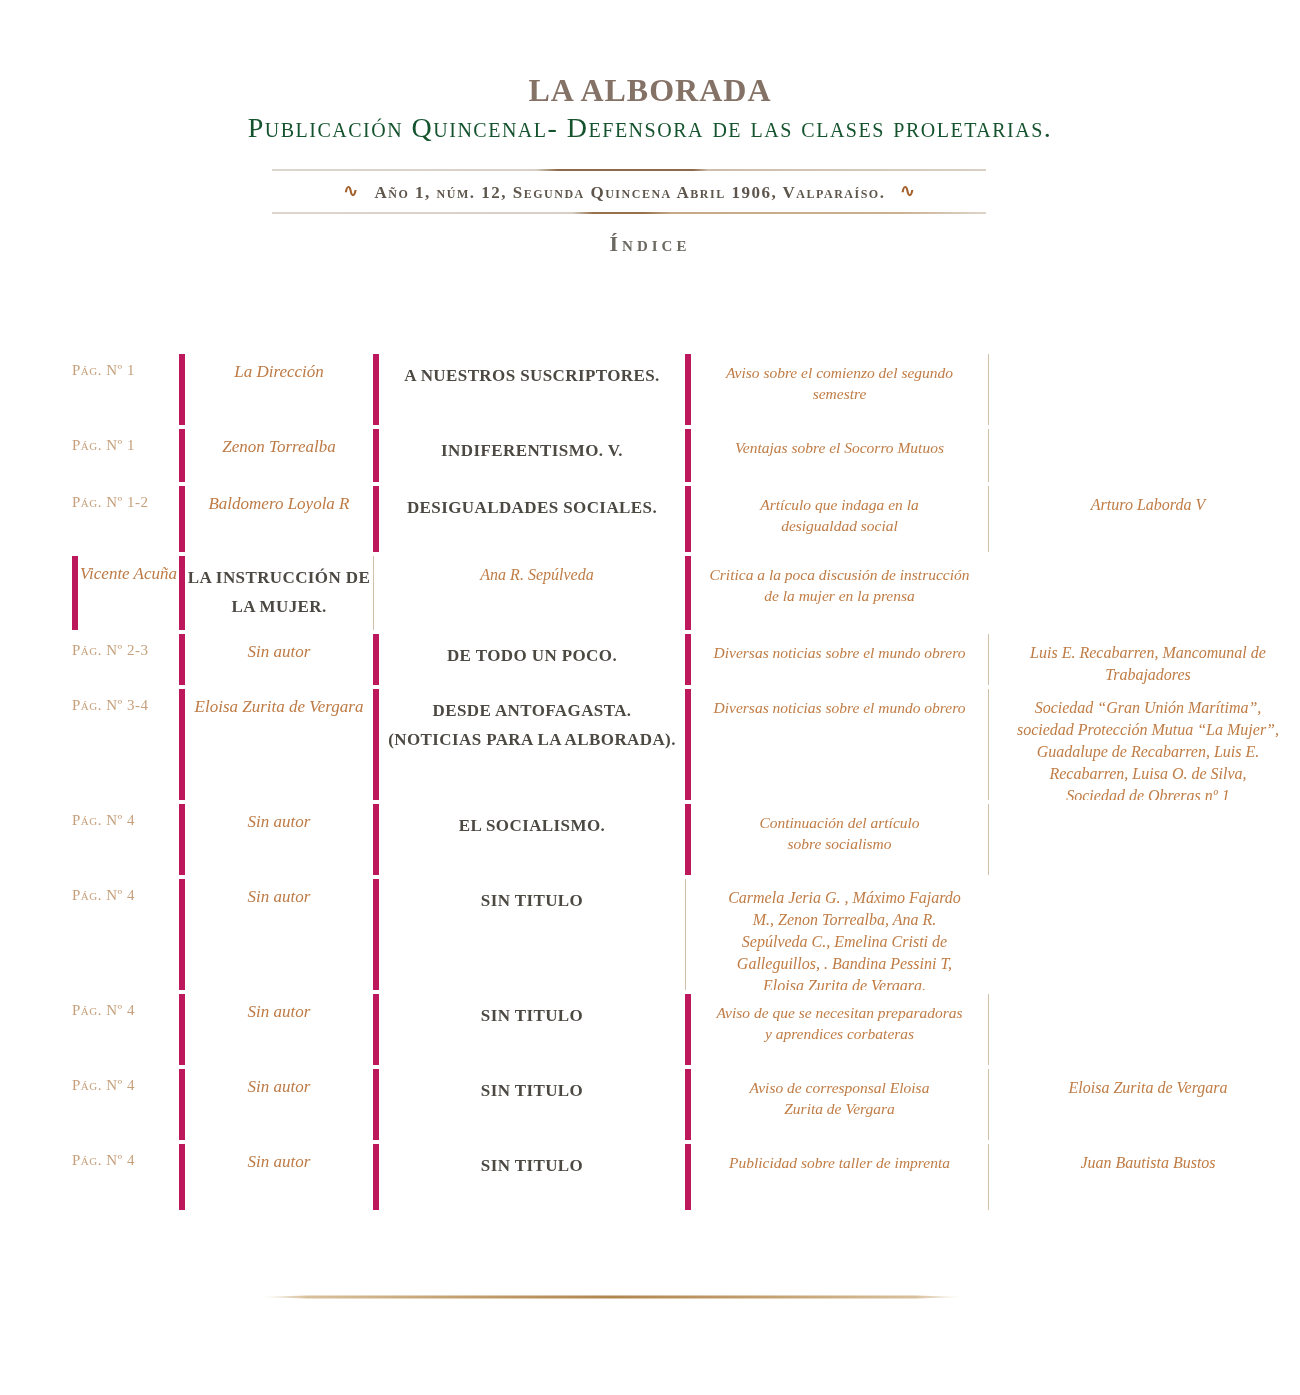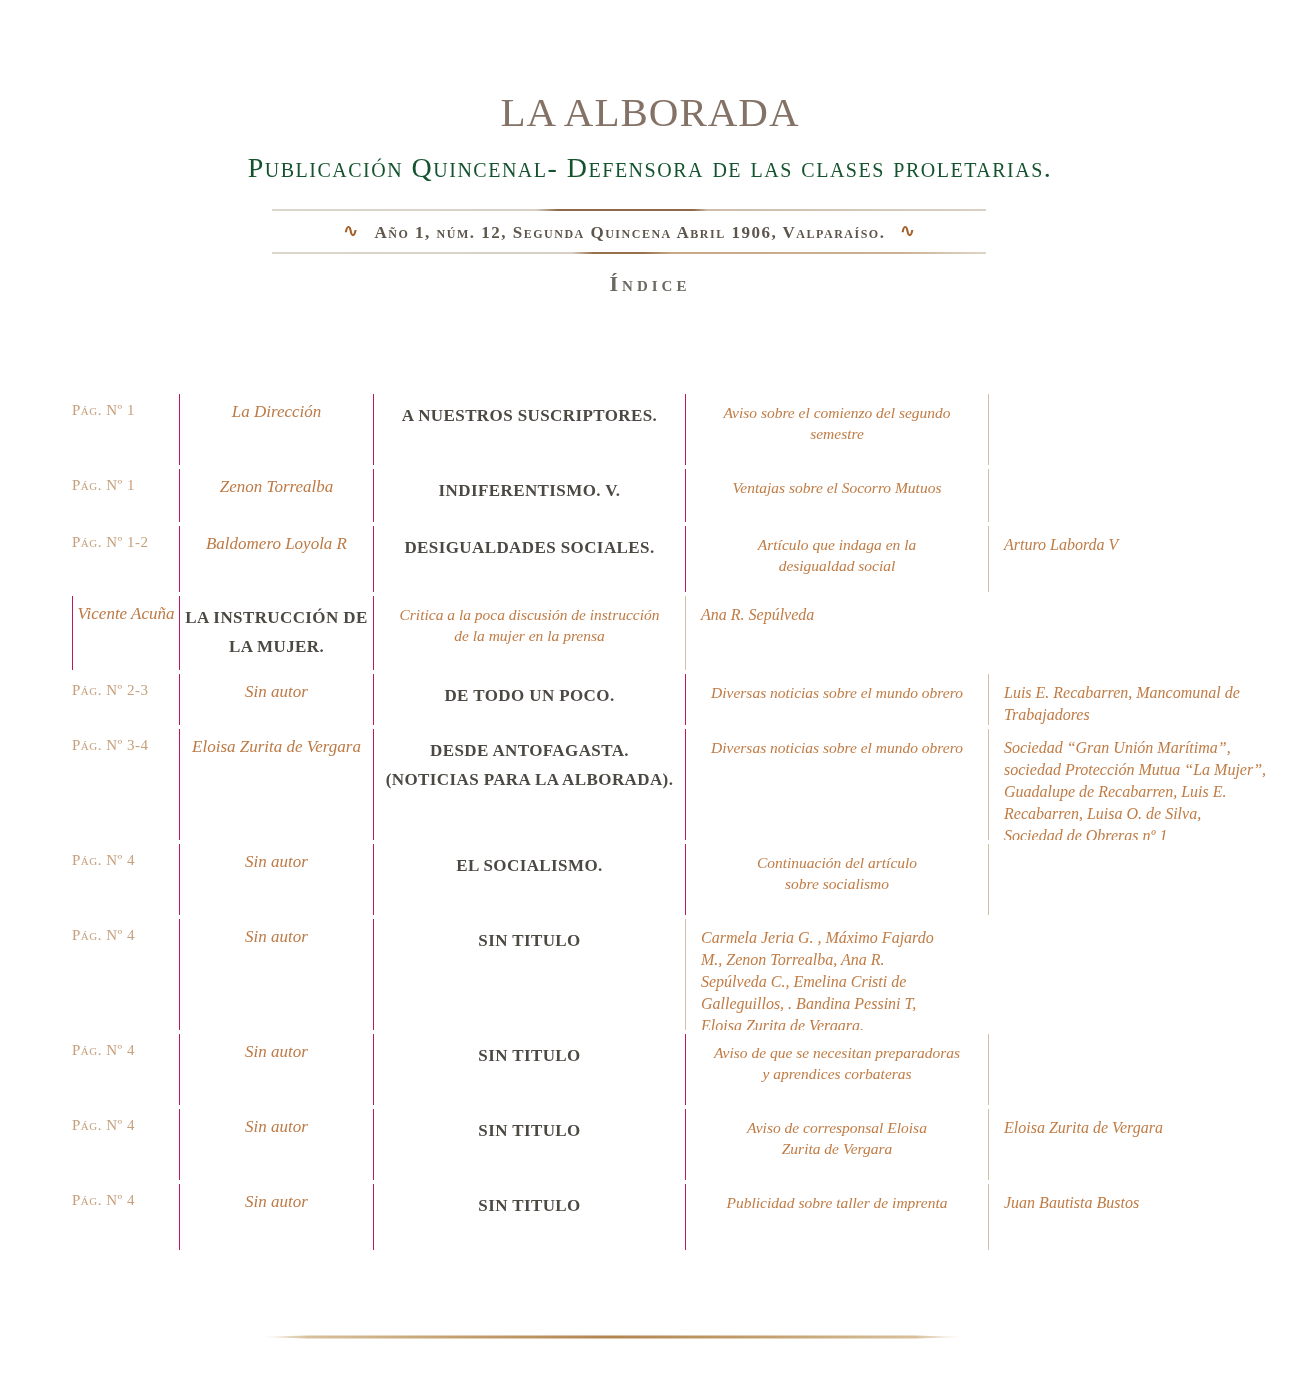--- a/index.html
+++ b/index.html
@@ -3,22 +3,22 @@
 <meta charset="utf-8">
 <style>
   html,body{margin:0;padding:0;background:#ffffff;}
   body{
     width:1300px;height:1395px;position:relative;overflow:hidden;
     font-family:"Liberation Serif", serif;
     -webkit-font-smoothing:antialiased;
   }
   .masthead{text-align:center;}
   .pub-title{
-    margin:16px;padding-top:72px;
-    font-size:41px;font-weight:normal;letter-spacing:1px;
+    margin:0;padding-top:72px;
+    font-size:32px;font-weight:bold;letter-spacing:1px;
     color:#857266;text-align:center;
   }
   .pub-subtitle{
     margin-top:3px;
     font-size:28px;font-variant:small-caps;letter-spacing:1.5px;
     color:#14532d;text-align:center;font-family:Liberation Serif, serif;
   }
   .header-band{
     width:714px;margin-left:272px;margin-top:25px;text-align:center;
   }
@@ -64,39 +64,39 @@
   .grid-row:nth-of-type(3){height:66px;}
   .grid-row:nth-of-type(4){height:74px;}
   .grid-row:nth-of-type(5){height:51px;}
   .grid-row:nth-of-type(6){height:111px;}
   .grid-row:nth-of-type(7){height:71px;}
   .grid-row:nth-of-type(8){height:111px;}
   .grid-row:nth-of-type(9){height:71px;}
   .grid-row:nth-of-type(10){height:71px;}
   .grid-row:nth-of-type(11){height:66px;}
   .cell{padding-top:8px;overflow:hidden;}
-  .c-author,.c-title,.c-desc{border-left:1px solid #be185d;}
+  .c-author,.c-title,.c-desc{border-left:6px solid #be185d;}
   .c-names{border-left:1px solid #d2c1a9;}
   .c-page{
     color:#c6a07c;font-variant:small-caps;font-size:15px;
     letter-spacing:0.5px;text-align:left;
   }
   .c-author{
     color:#bd7a45;font-style:italic;font-size:17px;text-align:center;
   }
   .c-title{
     color:#4c4842;font-weight:bold;font-size:17px;text-align:center;
     letter-spacing:0.4px;white-space:pre-line;line-height:1.7;
   }
   .c-desc{
     color:#c07c45;font-style:italic;font-size:15.5px;text-align:center;
     white-space:pre-line;line-height:1.38;
   }
   .c-names{
-    color:#c07c45;font-style:italic;font-size:16px;text-align:left;
+    color:#c07c45;font-style:italic;font-size:16px;text-align:center;
     padding-left:15px;white-space:pre-line;line-height:1.38;
   }
   
   .footer-rule{
     margin:85px 0 0 258px;
     width:707px;height:4px;
     clip-path:polygon(0 50%,7% 12%,93% 12%,100% 50%,93% 88%,7% 88%);
     background:linear-gradient(90deg,rgba(222,205,180,0) 0%,#d8c09c 7%,#c3a06f 28%,#b2854e 50%,#c3a06f 72%,#d8c09c 93%,rgba(222,205,180,0) 100%);
   }
 </style>
@@ -143,23 +143,23 @@
       <div class="cell c-author">Baldomero Loyola R</div>
       <div class="cell c-title">DESIGUALDADES SOCIALES.</div>
       <div class="cell c-desc">Artículo que indaga en la
 desigualdad social</div>
       <div class="cell c-names">Arturo Laborda V</div>
     </div>
 
     <div class="grid-row">
       <div class="cell c-author">Vicente Acuña</div>
       <div class="cell c-title">LA INSTRUCCIÓN DE LA MUJER.</div>
+      <div class="cell c-names">Ana R. Sepúlveda</div>
       <div class="cell c-desc">Critica a la poca discusión de instrucción
 de la mujer en la prensa</div>
-      <div class="cell c-names">Ana R. Sepúlveda</div>
     </div>
 
     <div class="grid-row">
       <div class="cell c-page">Pág. Nº 2-3</div>
       <div class="cell c-author">Sin autor</div>
       <div class="cell c-title">DE TODO UN POCO.</div>
       <div class="cell c-desc">Diversas noticias sobre el mundo obrero</div>
       <div class="cell c-names">Luis E. Recabarren, Mancomunal de
 Trabajadores</div>
     </div>

